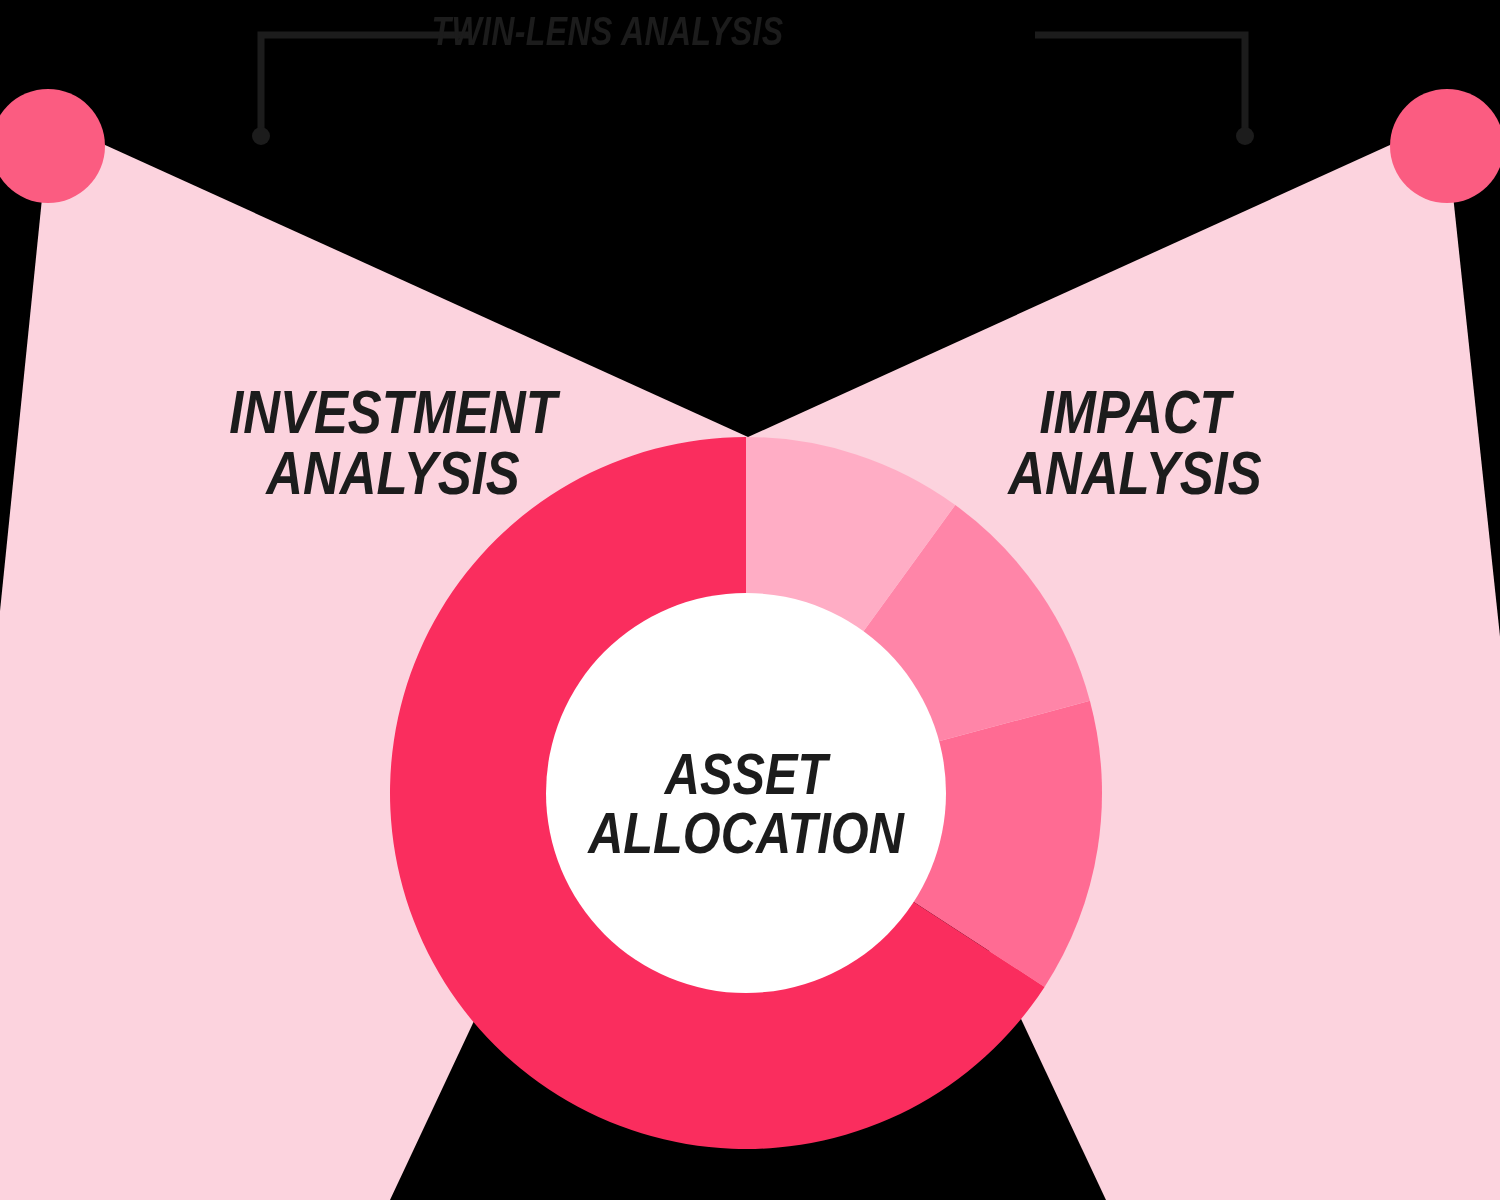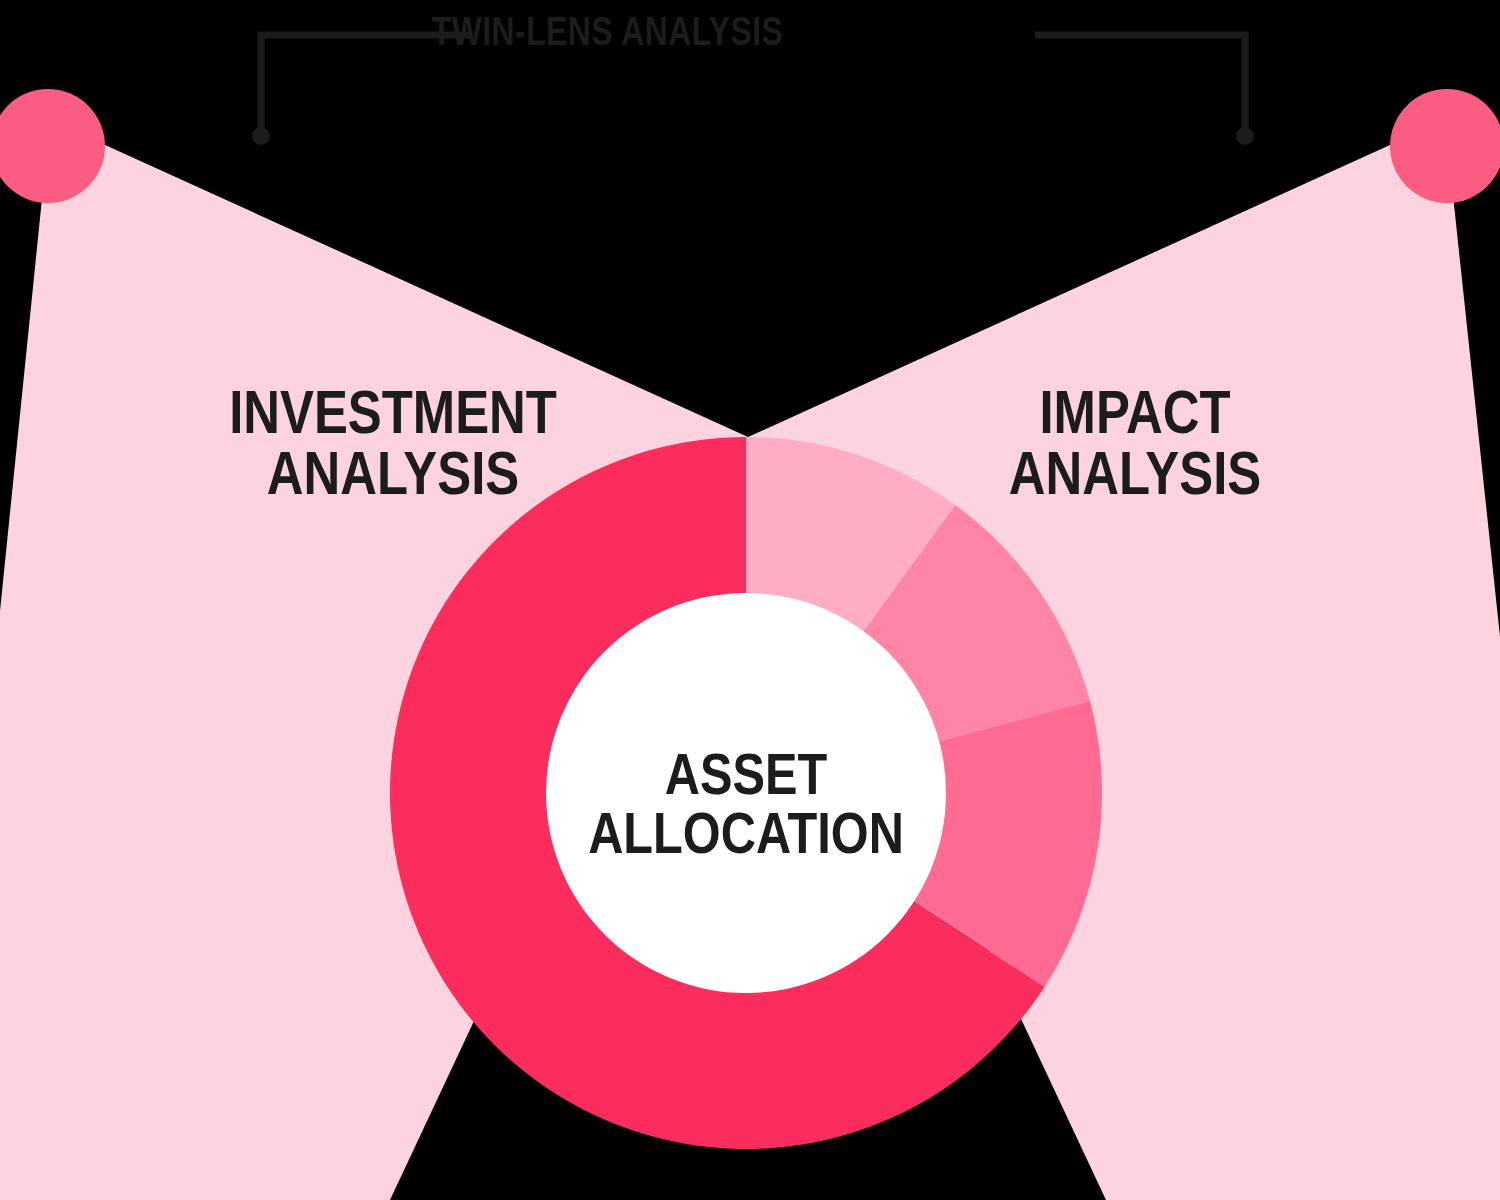--- a/index.html
+++ b/index.html
@@ -11,20 +11,21 @@
     width: 1500px;
     height: 1200px;
     overflow: hidden;
     font-family: "Liberation Sans", sans-serif;
   }
   #stage {
     position: relative;
     width: 1215px;
     height: 1200px;
     background: #000000;
+    font-style: italic;
   }
   #canvas {
     position: absolute;
     top: 0;
     left: 0;
     width: 1500px;
     height: 1200px;
     display: block;
   }
   .hdr-title {

